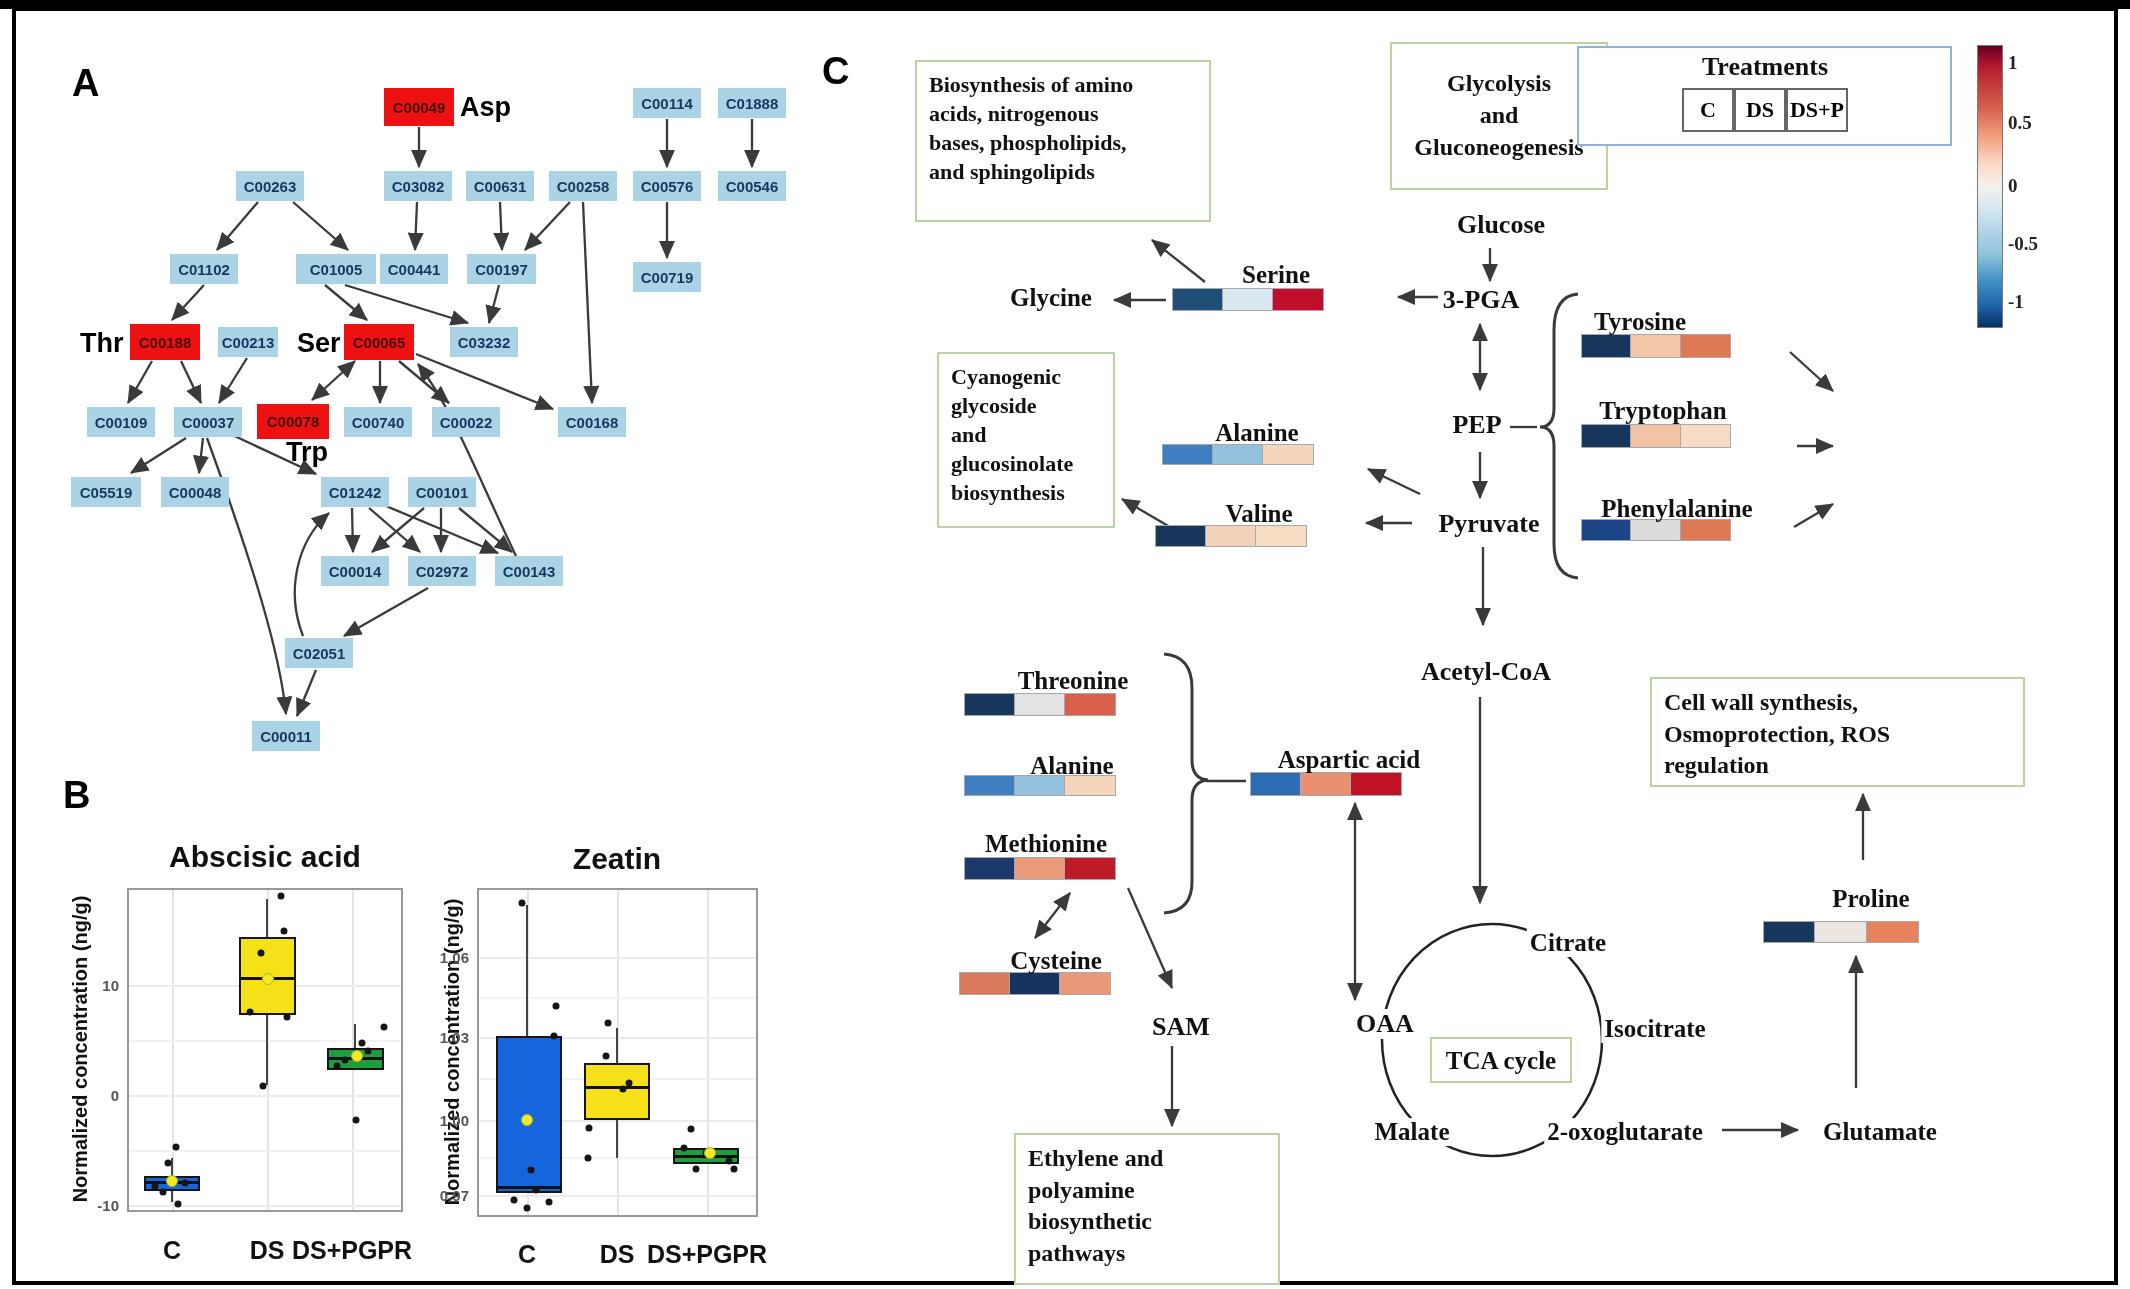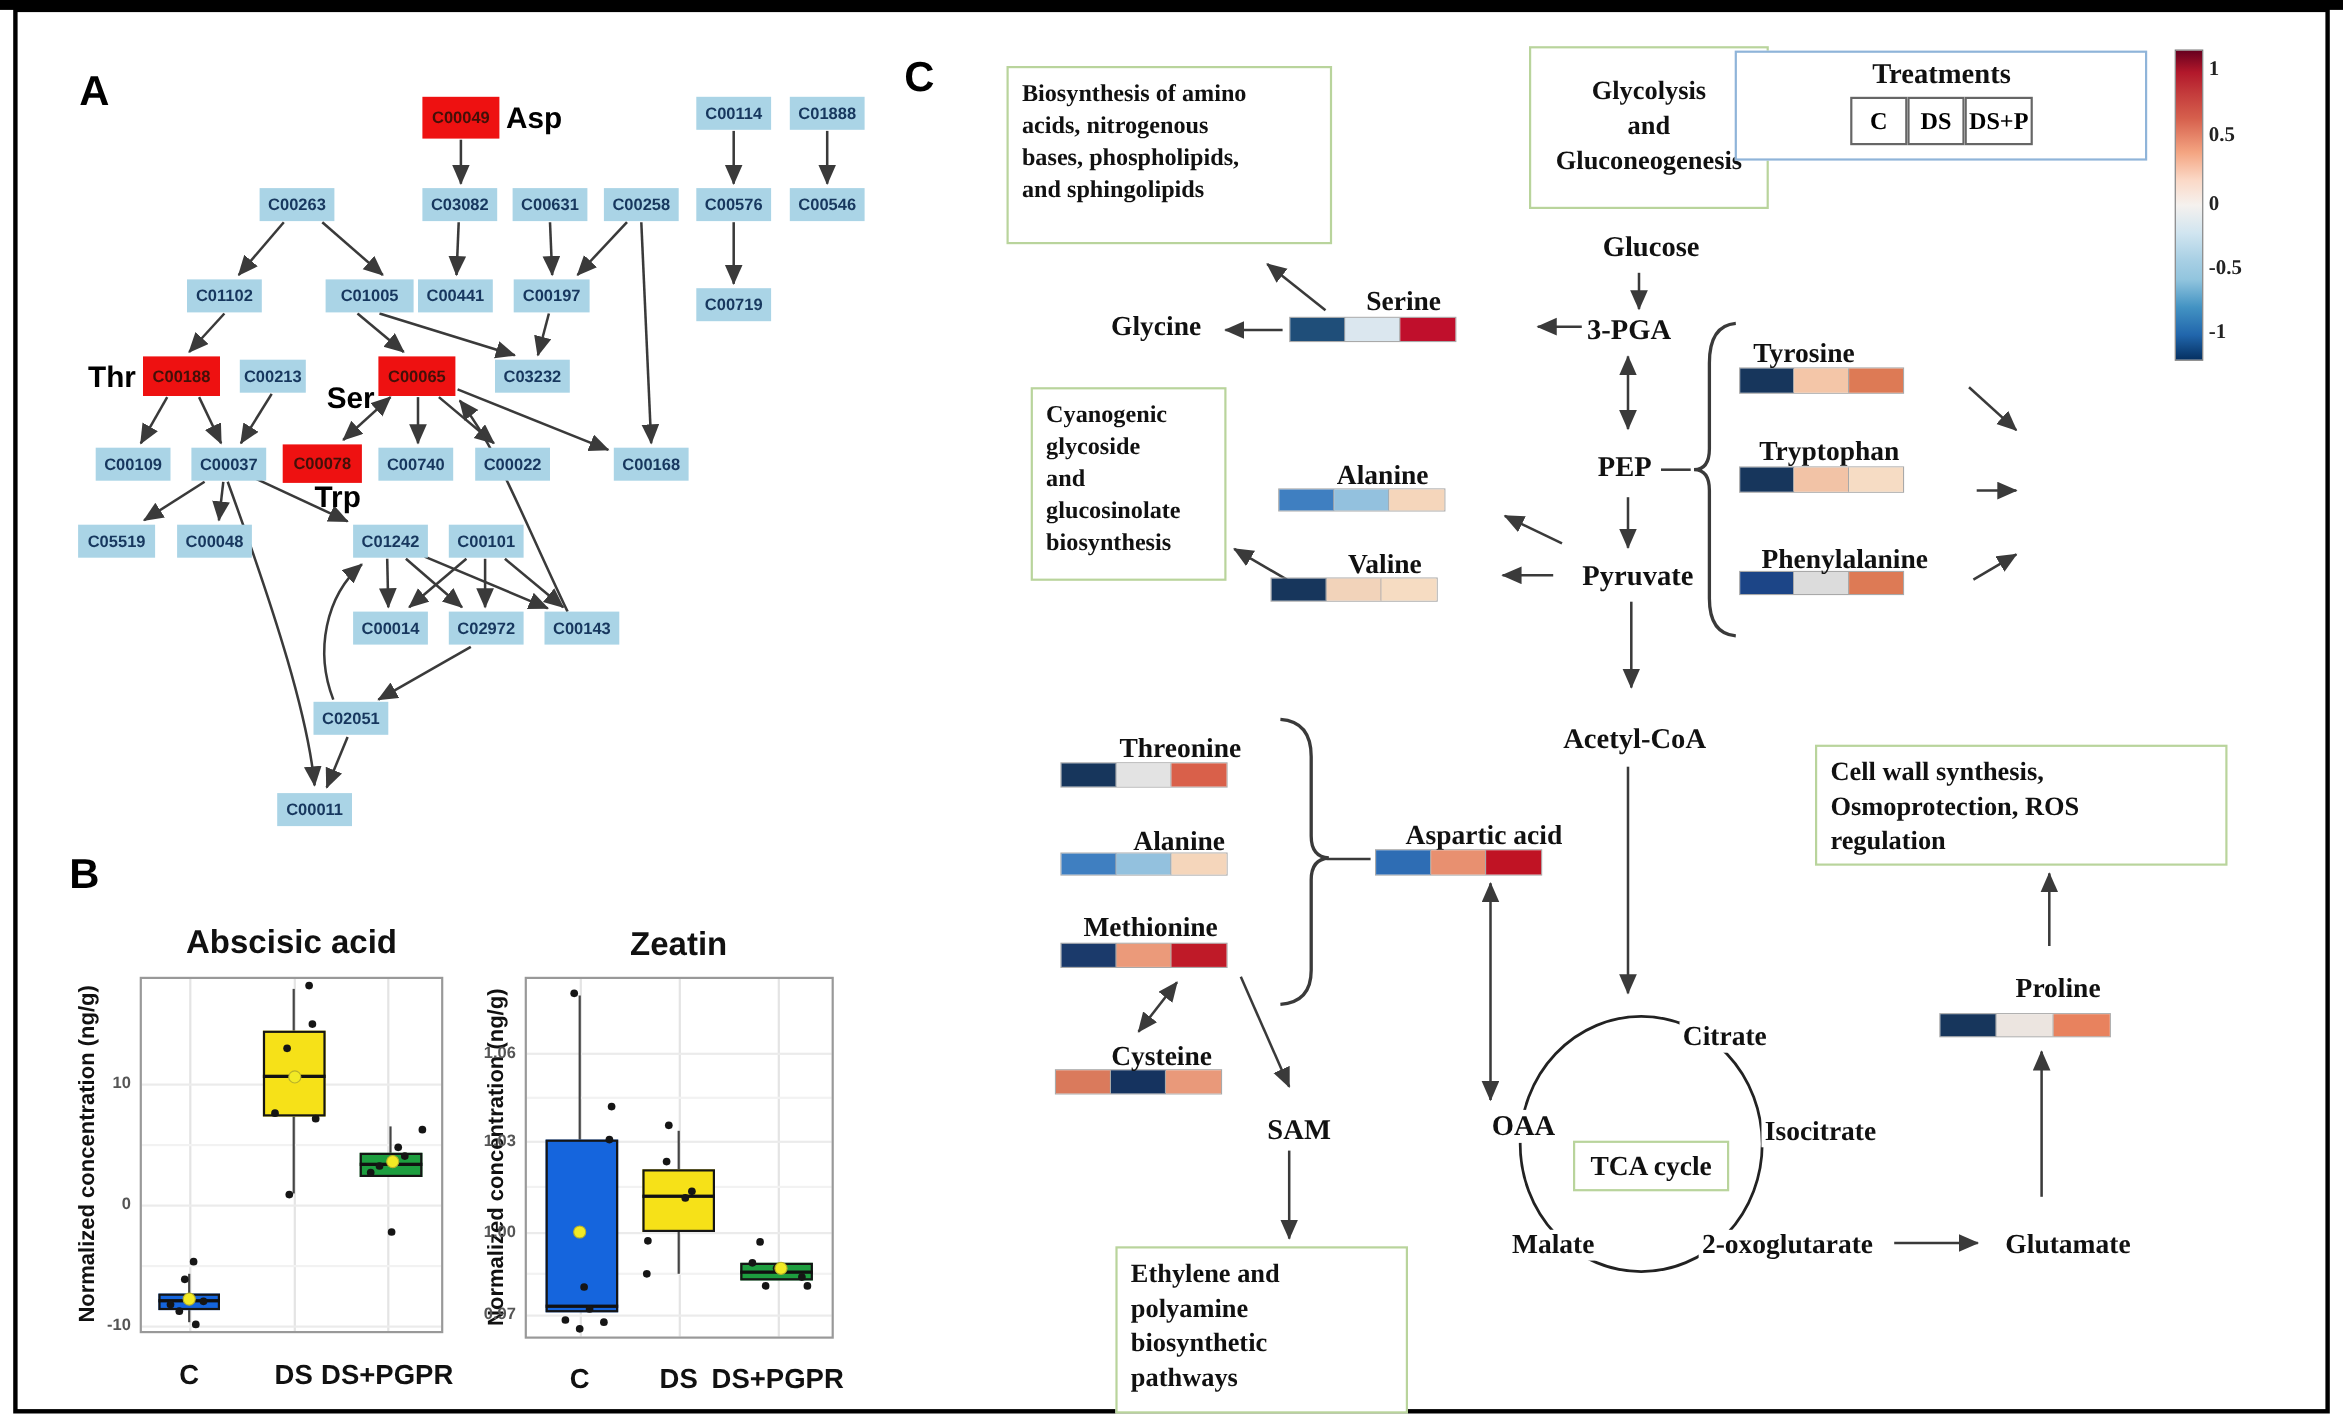--- a/index.html
+++ b/index.html
@@ -145,21 +145,21 @@
     <div class="node blue" style="left: 161px; top: 477px; width: 68px; height: 30px;">C00048</div>
     <div class="node blue" style="left: 321px; top: 477px; width: 68px; height: 30px;">C01242</div>
     <div class="node blue" style="left: 408px; top: 477px; width: 68px; height: 30px;">C00101</div>
     <div class="node blue" style="left: 321px; top: 556px; width: 68px; height: 30px;">C00014</div>
     <div class="node blue" style="left: 408px; top: 556px; width: 68px; height: 30px;">C02972</div>
     <div class="node blue" style="left: 495px; top: 556px; width: 68px; height: 30px;">C00143</div>
     <div class="node blue" style="left: 285px; top: 638px; width: 68px; height: 30px;">C02051</div>
     <div class="node blue" style="left: 252px; top: 721px; width: 68px; height: 30px;">C00011</div>
     <div class="alabel" style="left: 460px; top: 92px;">Asp</div>
     <div class="alabel" style="left: 80px; top: 328px;">Thr</div>
-    <div class="alabel" style="left: 297px; top: 328px; margin-top: 19px;">Ser</div>
+    <div class="alabel" style="left: 297px; top: 328px;">Ser</div>
     <div class="alabel" style="left: 286px; top: 437px;">Trp</div>
     <div class="gridv" style="left: 172px; top: 890px; width: 2px; height: 320px;"></div>
     <div class="gridv" style="left: 267px; top: 890px; width: 2px; height: 320px;"></div>
     <div class="gridv" style="left: 352px; top: 890px; width: 2px; height: 320px;"></div>
     <div class="gridh" style="left: 129px; top: 985px; width: 272px; height: 2px;"></div>
     <div class="gridh" style="left: 129px; top: 1095px; width: 272px; height: 2px;"></div>
     <div class="gridh" style="left: 129px; top: 1205px; width: 272px; height: 2px;"></div>
     <div class="gridh" style="background: rgb(242, 242, 242); left: 129px; top: 1040px; width: 272px; height: 2px;"></div>
     <div class="gridh" style="background: rgb(242, 242, 242); left: 129px; top: 1150px; width: 272px; height: 2px;"></div>
     <div class="bp-frame" style="left: 127px; top: 888px; width: 276px; height: 324px;"></div>

